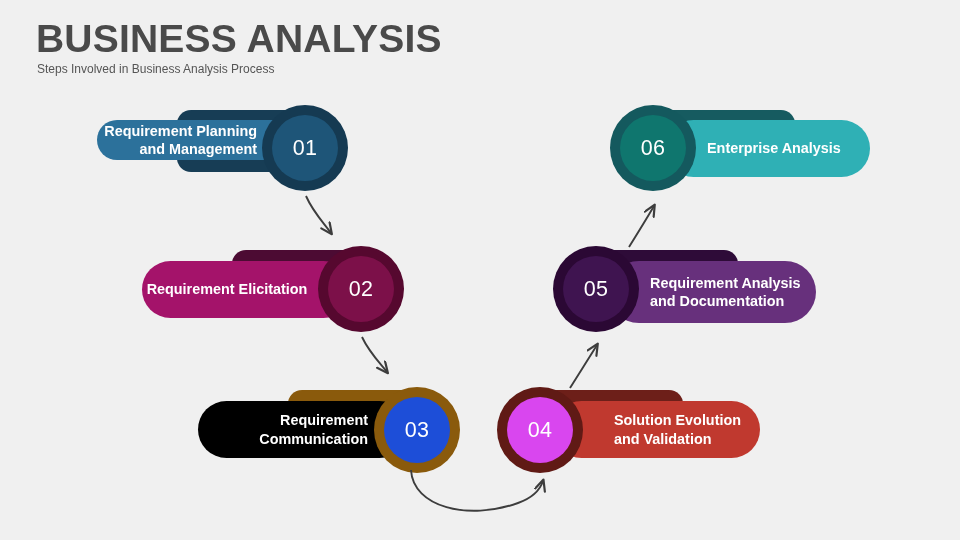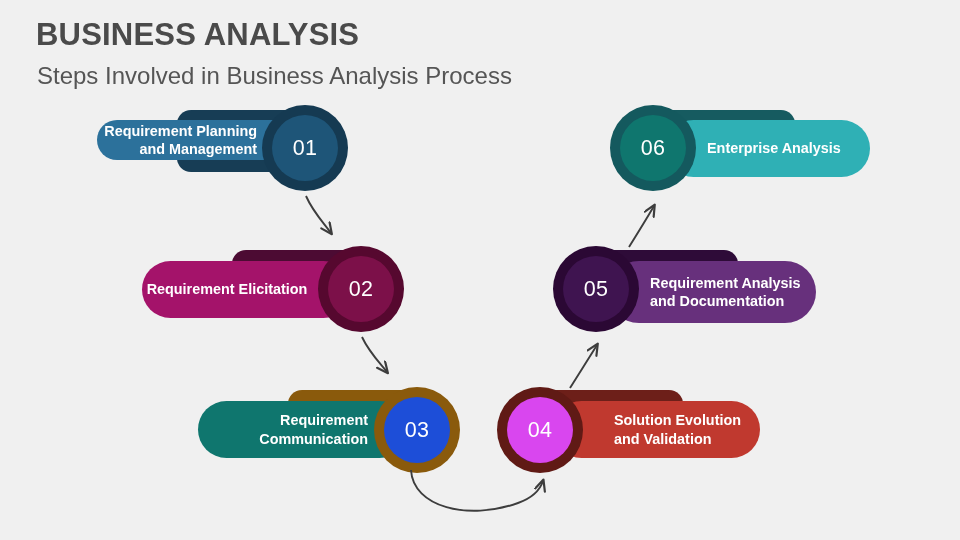--- a/index.html
+++ b/index.html
@@ -19,31 +19,31 @@
     inset: 0;
     width: 960px;
     height: 540px;
   }
 
   
   #title {
     position: absolute;
     left: 36px;
     top: 17px;
-    font-size: 31px;
+    font-size: 39px;
     font-weight: bold;
     letter-spacing: 0.2px;
     color: #4a4a4a;
     white-space: nowrap;
   }
   #subtitle {
     position: absolute;
     left: 37px;
     top: 62px;
-    font-size: 24px;
+    font-size: 12px;
     font-weight: normal;
     color: #555555;
     white-space: nowrap;
   }
 
   
   .step {
     position: absolute;
   }
   .backing {
@@ -142,21 +142,21 @@
       <span class="pill-label">Requirement Elicitation</span>
     </div>
     <div class="circle-outer" style="left: 318px; top: 246px; width: 86px; height: 86px; background: rgb(86, 8, 47);"></div>
     <div class="circle-inner" style="left: 328px; top: 256px; width: 66px; height: 66px; background: rgb(124, 16, 73);">
       <span class="circle-num">02</span>
     </div>
   </div>
 
   <div class="step left">
     <div class="backing" style="left: 288px; top: 390px; width: 140px; height: 62px; background: rgb(138, 90, 12);"></div>
-    <div class="pill" style="left: 198px; top: 401px; width: 210px; height: 57px; justify-content: flex-end; padding-right: 40px; box-sizing: border-box; background: #0f766e;">
+    <div class="pill" style="left: 198px; top: 401px; width: 210px; height: 57px; justify-content: flex-end; padding-right: 40px; box-sizing: border-box; background: #000000;">
       <span class="pill-label">Requirement
 Communication</span>
     </div>
     <div class="circle-outer" style="left: 374px; top: 387px; width: 86px; height: 86px; background: rgb(138, 90, 12);"></div>
     <div class="circle-inner" style="left: 384px; top: 397px; width: 66px; height: 66px; background: #1d4ed8;">
       <span class="circle-num">03</span>
     </div>
   </div>
 
   <div class="step right">

